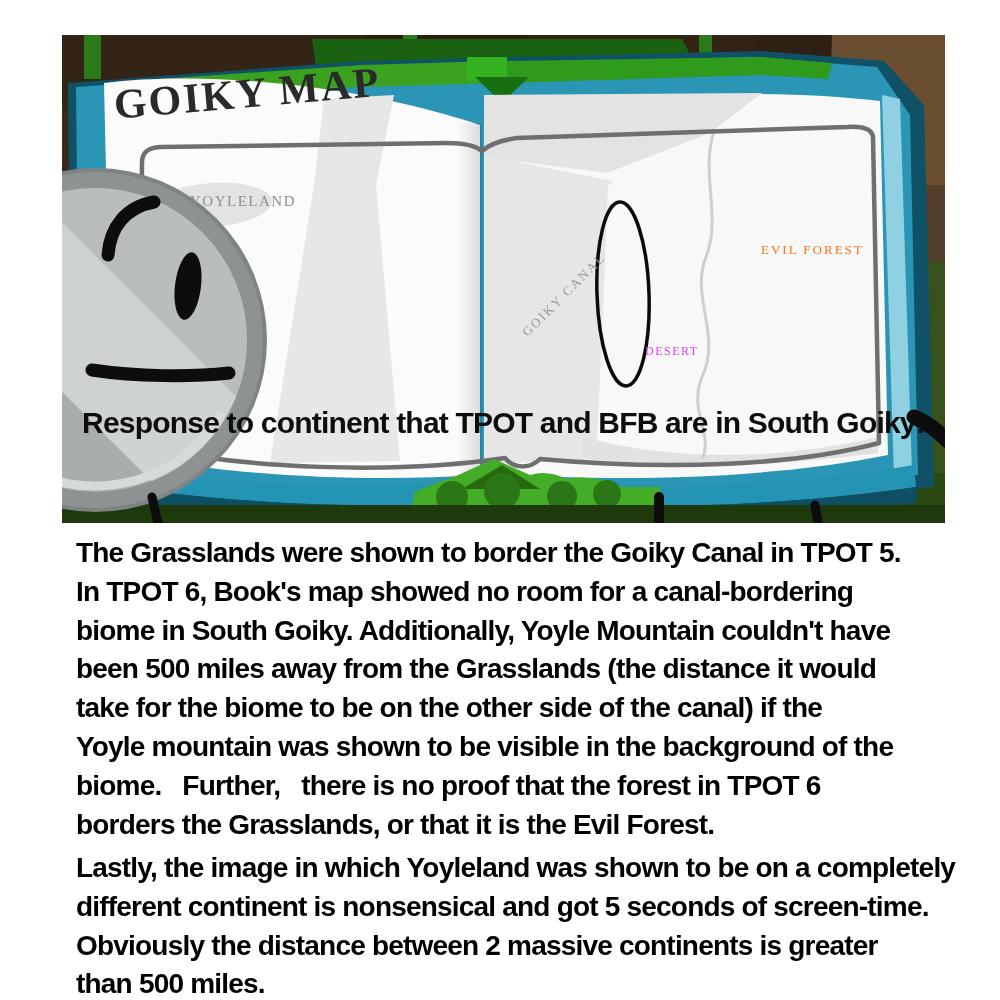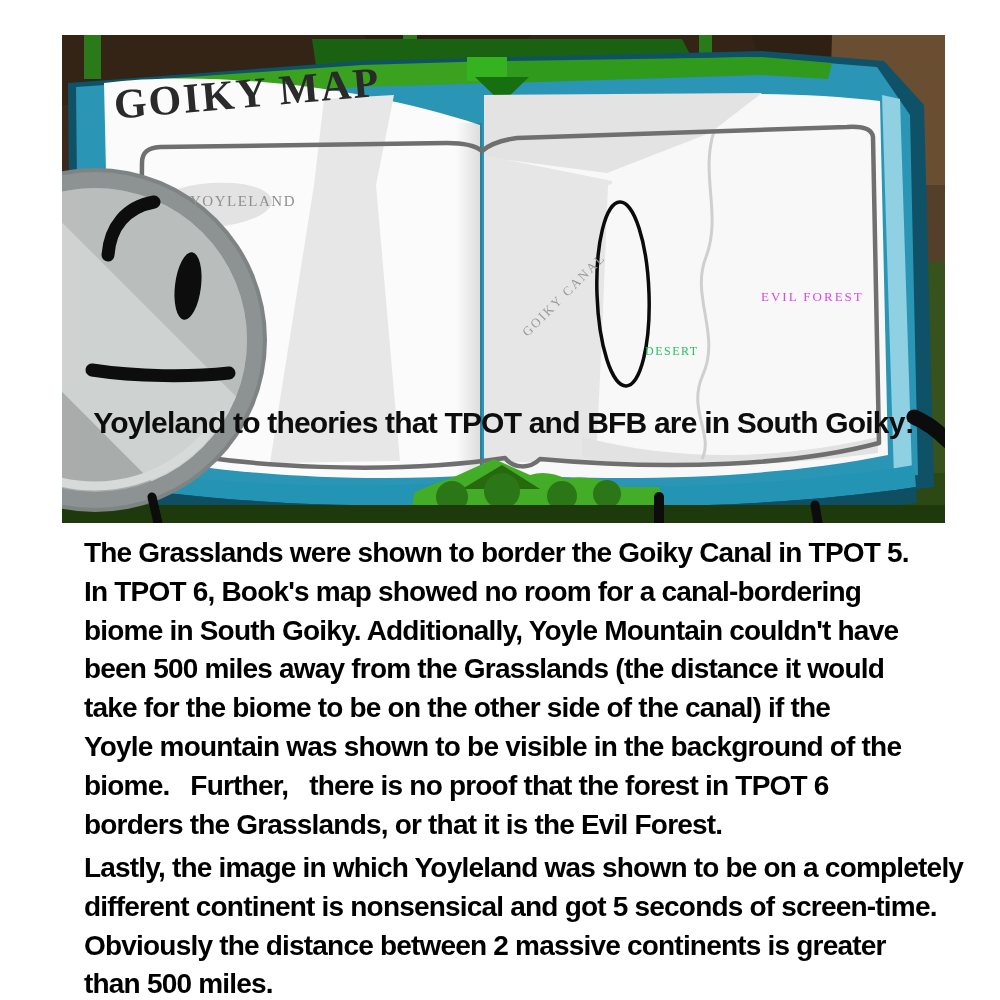--- a/index.html
+++ b/index.html
@@ -7,25 +7,25 @@
         font-family:"Liberation Sans",sans-serif;}
   .photo{position:absolute;left:62px;top:35px;width:883px;height:488px;overflow:hidden;background:#3b2a1b;}
   .photo svg{position:absolute;left:0;top:0;}
   .map-title{position:absolute;left:50px;top:46px;transform:rotate(-5deg);transform-origin:left top;
              font-family:"Liberation Serif",serif;font-weight:bold;font-size:42px;color:#2a2a2a;
              letter-spacing:2px;white-space:nowrap;}
   .map-label{position:absolute;font-family:"Liberation Serif",serif;color:#8f8f8f;white-space:nowrap;}
   .lbl-yoyleland{left:128px;top:158px;font-size:15px;letter-spacing:1.5px;}
   .lbl-canal{left:437px;top:252px;width:130px;text-align:center;font-size:13px;letter-spacing:2px;
              transform:rotate(-45deg);color:#989898;}
-  .lbl-forest{left:699px;top:207px;font-size:13px;letter-spacing:2px;color:#d946ef;margin-top:47px;}
-  .lbl-desert{left:583px;top:309px;font-size:12px;letter-spacing:1.5px;color:#22c55e;}
+  .lbl-forest{left:699px;top:207px;font-size:13px;letter-spacing:2px;color:#f97316;}
+  .lbl-desert{left:583px;top:309px;font-size:12px;letter-spacing:1.5px;color:#d946ef;}
   .caption{position:absolute;left:0;right:0;top:371px;text-align:center;
            font-size:30px;font-weight:600;letter-spacing:-0.8px;color:#0d0d0d;white-space:pre;}
-  .bodytext{position:absolute;left:84px;color:#000;font-size:28px;font-weight:600;
+  .bodytext{position:absolute;left:76px;color:#000;font-size:28px;font-weight:600;
             letter-spacing:-0.8px;line-height:38.8px;white-space:pre;}
   .para1{top:534px;}
   .para2{top:849px;}
 </style>
 </head>
 <body>
 
 <div class="page">
 
   <div class="photo">
@@ -122,21 +122,21 @@
         <path d="M 753,470 L 756,488" stroke-width="9"></path>
         <path d="M 852,382 C 866,388 876,396 886,406" stroke-width="15"></path>
       </g>
     </svg>
 
     <div class="map-title">GOIKY MAP</div>
     <div class="map-label lbl-yoyleland">YOYLELAND</div>
     <div class="map-label lbl-canal">GOIKY CANAL</div>
     <div class="map-label lbl-forest">EVIL FOREST</div>
     <div class="map-label lbl-desert">DESERT</div>
-    <div class="caption">Yoyleland to theories that TPOT and BFB are in South Goiky:</div>
+    <div class="caption">Response to continent that TPOT and BFB are in South Goiky:</div>
   </div>
 
   <div class="bodytext para1">The Grasslands were shown to border the Goiky Canal in TPOT 5.
 In TPOT 6, Book's map showed no room for a canal-bordering
 biome in South Goiky. Additionally, Yoyle Mountain couldn't have
 been 500 miles away from the Grasslands (the distance it would
 take for the biome to be on the other side of the canal) if the
 Yoyle mountain was shown to be visible in the background of the
 biome.   Further,   there is no proof that the forest in TPOT 6
 borders the Grasslands, or that it is the Evil Forest.</div>

